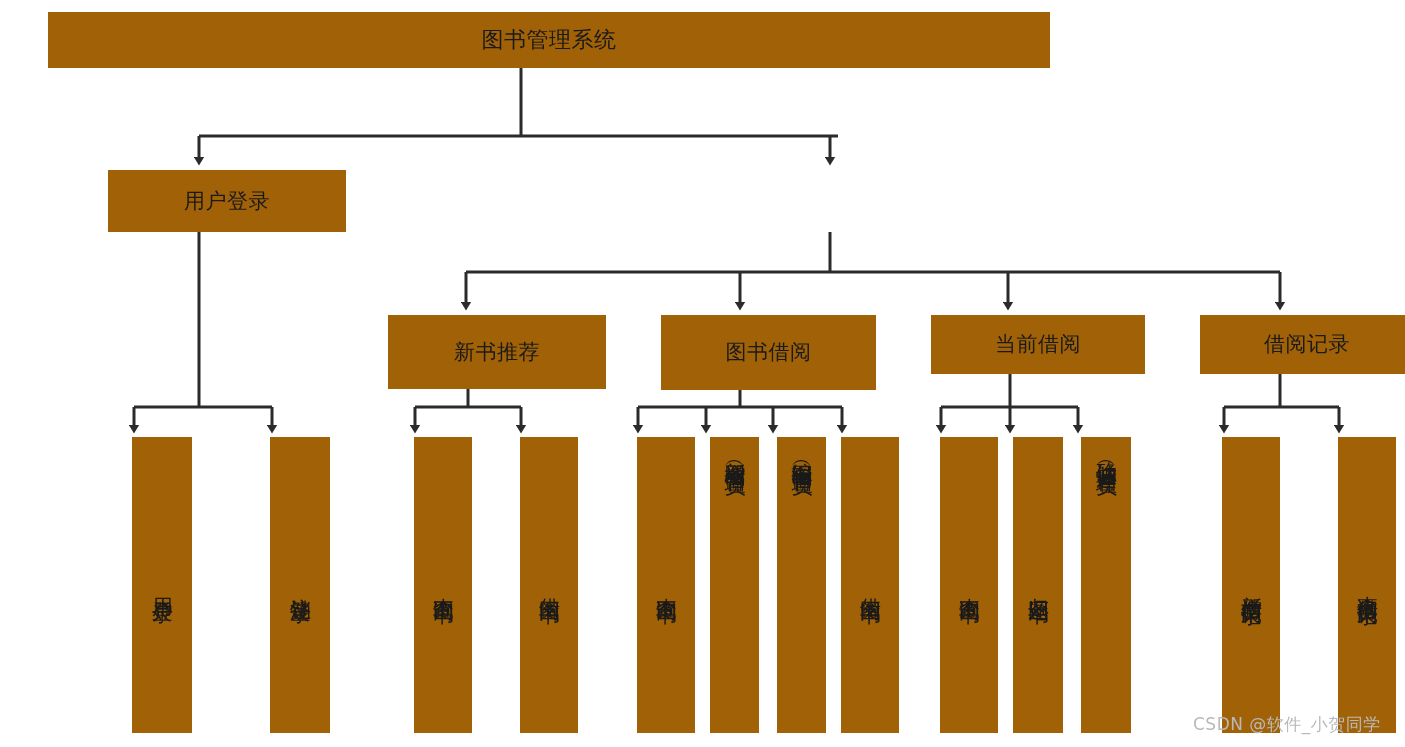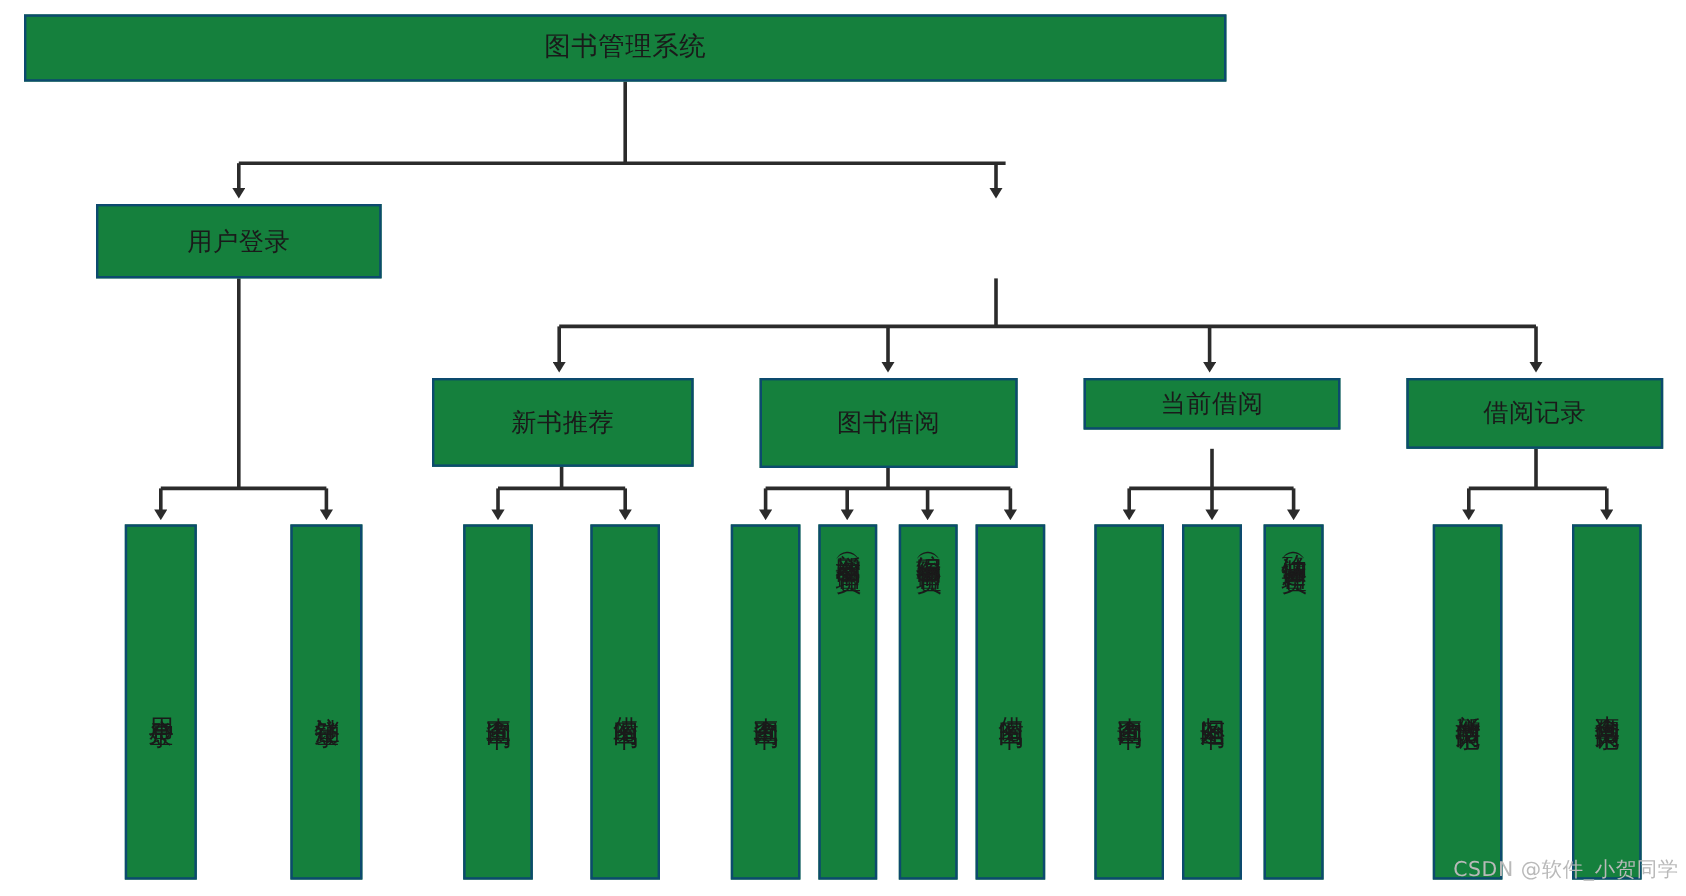--- a/index.html
+++ b/index.html
@@ -21,26 +21,27 @@
   #diagram-svg {
     position: absolute;
     left: 0;
     top: 0;
     width: 1405px;
     height: 747px;
   }
   .node-box {
     position: absolute;
     box-sizing: border-box;
-    background: #15803d;
-    border: 2px solid #0c4a6e;
+    background: #a16207;
+    border: 2px solid #a16207;
     display: flex;
     align-items: center;
     justify-content: center;
     overflow: hidden;
+    margin-left: 28px;
   }
   .node-label {
     font-family: "DejaVu Sans", "Liberation Sans", sans-serif;
     color: #1a1a1a;
     line-height: 1.06;
     white-space: nowrap;
     text-align: center;
   }
   
   .node-h .node-label {
@@ -69,21 +70,20 @@
     line-height: 1;
   }
   .watermark {
     position: absolute;
     font-family: "DejaVu Sans", "Liberation Sans", sans-serif;
     font-size: 17px;
     color: #b9b9b9;
     white-space: nowrap;
     letter-spacing: 0.5px;
     pointer-events: none;
-    margin-left: 18px;
   }
 </style>
 </head>
 <body>
 
 <div id="diagram-root">
 
   <svg id="diagram-svg" viewBox="0 0 1405 747" xmlns="http://www.w3.org/2000/svg">
     <defs>
       <marker id="arrowhead" markerWidth="9" markerHeight="11" refX="1.5" refY="5.5" orient="auto" markerUnits="userSpaceOnUse">
@@ -141,21 +141,21 @@
   <div class="node-box node-h" style="left:80px; top:170px; width:238px; height:62px;">
     <span class="node-label">用户登录</span>
   </div>
 
   <div class="node-box node-h" style="left:360px; top:315px; width:218px; height:74px;">
     <span class="node-label">新书推荐</span>
   </div>
   <div class="node-box node-h" style="left:633px; top:315px; width:215px; height:75px;">
     <span class="node-label">图书借阅</span>
   </div>
-  <div class="node-box node-h" style="left:903px; top:315px; width:214px; height:43px;">
+  <div class="node-box node-h" style="left:903px; top:315px; width:214px; height:59px;">
     <span class="node-label">当前借阅</span>
   </div>
   <div class="node-box node-h" style="left:1172px; top:315px; width:214px; height:59px;">
     <span class="node-label">借阅记录</span>
   </div>
 
   <div class="node-box node-v v-center" style="left:104px; top:437px; width:60px; height:296px;">
     <span class="node-label">用户登录</span>
   </div>
   <div class="node-box node-v v-center" style="left:242px; top:437px; width:60px; height:296px;">

